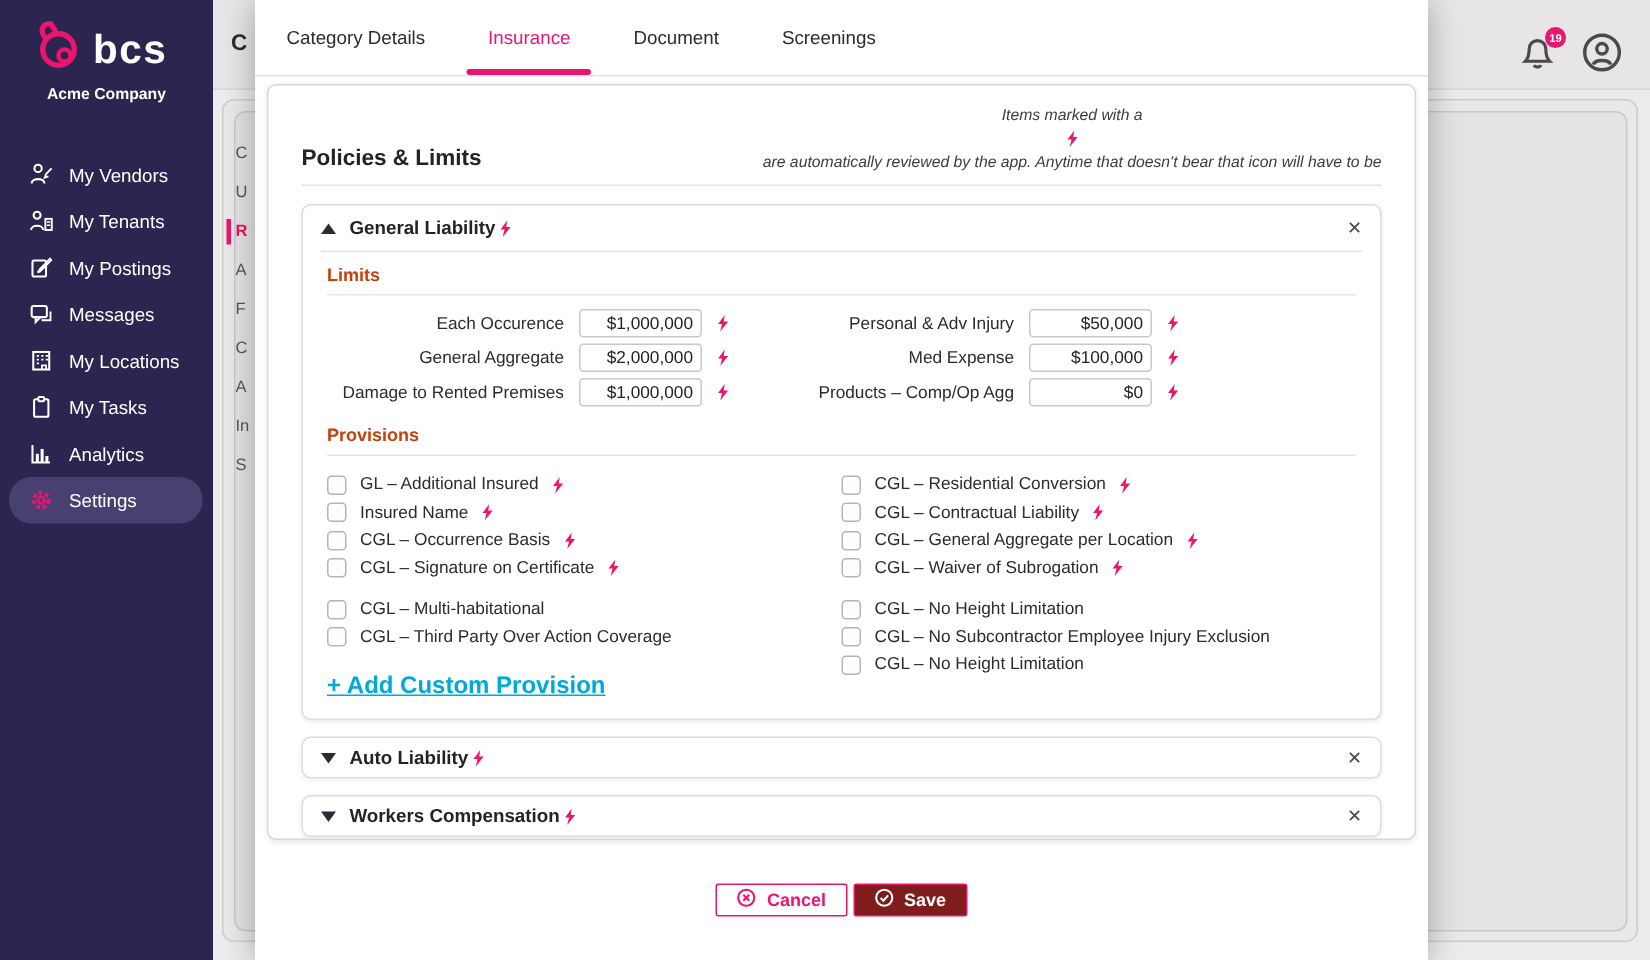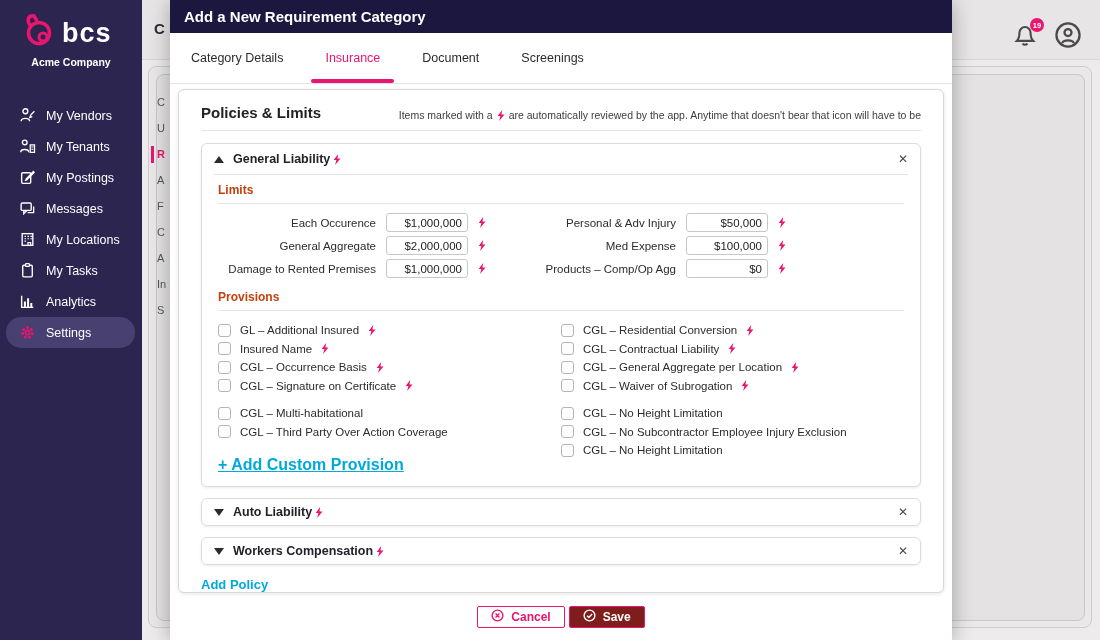--- a/index.html
+++ b/index.html
@@ -49,21 +49,21 @@
     font-size:12.5px; color:#2b2b31; cursor:pointer; }
   .tab.active { color:#e9156e; }
   .tab.active::after { content:""; position:absolute; left:0; right:0; bottom:0; height:4px;
     background:#e9156e; border-radius:3px; }
 
   .card { margin:5px 8px 0; height:504px; border:1px solid #d8d8d8; border-radius:6px;
     background:#fff; box-shadow:0 1px 4px rgba(0,0,0,.10); padding:14px 22px 10px; overflow:hidden; }
   .card-head { display:flex; align-items:flex-end; justify-content:space-between;
     border-bottom:1px solid #e4e4e4; padding-bottom:9px; }
   .card-title { font-size:15px; font-weight:bold; color:#222228; }
-  .card-note { font-size:10.5px; color:#3c3c42; display:flex; align-items:center; gap:4px; }
+  .card-note { font-size:10.5px; font-style:italic; color:#3c3c42; display:flex; align-items:center; gap:4px;flex-direction:column; }
 
   .policy-panel { margin-top:12px; border:1px solid #dcdcdc; border-radius:6px;
     box-shadow:0 1px 3px rgba(0,0,0,.08); background:#fff; }
   .policy-head { height:30px; display:flex; align-items:center; gap:9px; padding:0 12px; }
   .policy-title { font-size:12.5px; font-weight:bold; color:#222228; display:flex; align-items:center; gap:3px; }
   .spacer { flex:1; }
   .close-x { font-size:12px; color:#4a4a4a; cursor:pointer; }
   .head-rule { height:1px; background:#e6e6e6; margin:0 12px; }
   .panel-body { padding:8px 16px 12px; }
 
@@ -238,21 +238,20 @@
             <circle cx="8" cy="8" r="4.6" fill="none" stroke="#e9156e" stroke-width="2.6" stroke-dasharray="2.3 1.7"></circle>
             <circle cx="8" cy="8" r="2" fill="none" stroke="#e9156e" stroke-width="1.5"></circle>
           </svg>
         </span>
       <span>Settings</span>
     </div>
   </div>
 </div>
 
 <div class="modal">
-  <div class="mheader">Add a New Requirement Category</div>
 
   <div class="tabs">
     <div class="tab">Category Details</div>
     <div class="tab active">Insurance</div>
     <div class="tab">Document</div>
     <div class="tab">Screenings</div>
   </div>
 
   <div class="card">
     <div class="card-head">

